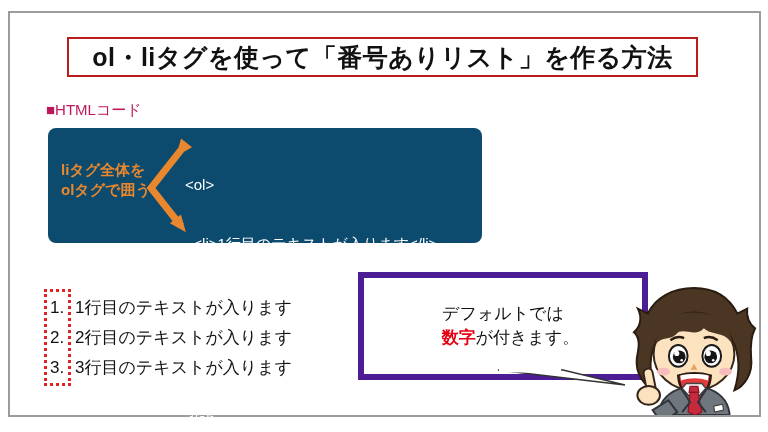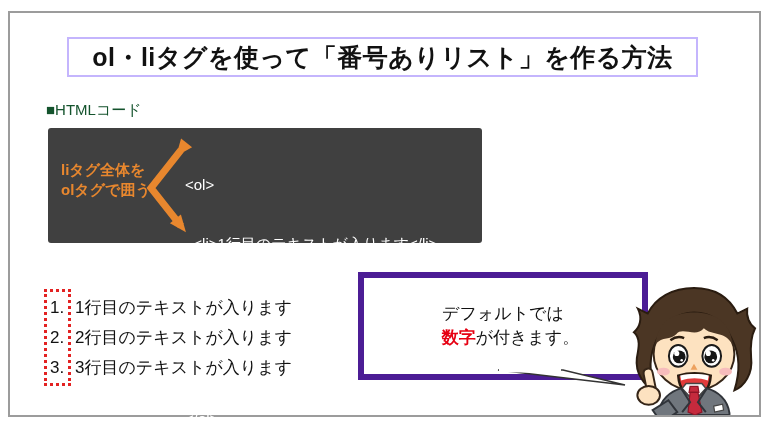--- a/index.html
+++ b/index.html
@@ -7,31 +7,31 @@
     position:relative; width:768px; height:432px; background:#ffffff;
     font-family:"Liberation Sans","DejaVu Sans",sans-serif; overflow:hidden;
     color:#111;
   }
   .frame {
     position:absolute; left:8px; top:11px; width:749px; height:402px;
     border:2px solid #9c9c9c; background:#fff;
   }
   .title-box {
     position:absolute; left:67px; top:37px; width:627px; height:36px;
-    border:2px solid #c4b5fd; background:#fff;
+    border:2px solid #b91c1c; background:#fff;
     display:flex; align-items:center; justify-content:center;
     font-size:25px; font-weight:bold; letter-spacing:0.5px; white-space:nowrap;
   }
-  .sec-heading { position:absolute; font-size:15px; color:#14532d; white-space:nowrap; }
+  .sec-heading { position:absolute; font-size:15px; color:#be185d; white-space:nowrap; }
   .heading-html { left:46px; top:101px; }
   .heading-browser { left:47px; top:269px; }
 
   .code-box {
     position:absolute; left:48px; top:128px; width:434px; height:115px;
-    background:#404040; border-radius:3px;
+    background:#0c4a6e; border-radius:8px;
   }
   .code-annotation {
     position:absolute; left:13px; top:32px; font-size:15px; font-weight:bold;
     line-height:20px; white-space:nowrap;
   }
   .chevron-arrow { position:absolute; left:95px; top:12px; overflow:visible; }
   .code {
     position:absolute; left:137px; top:8px; color:#ffffff;
     font-size:15px; line-height:19.5px; white-space:pre;
   }

